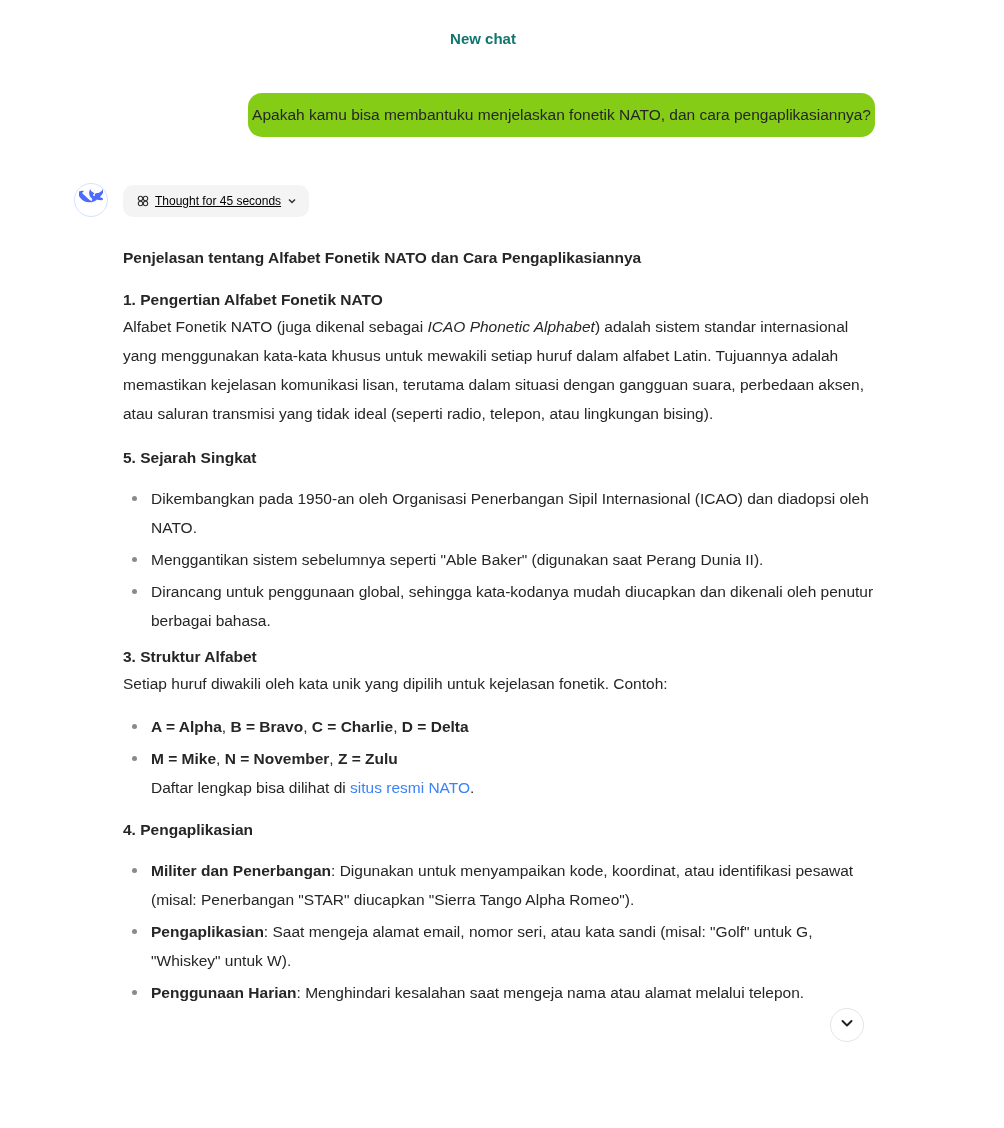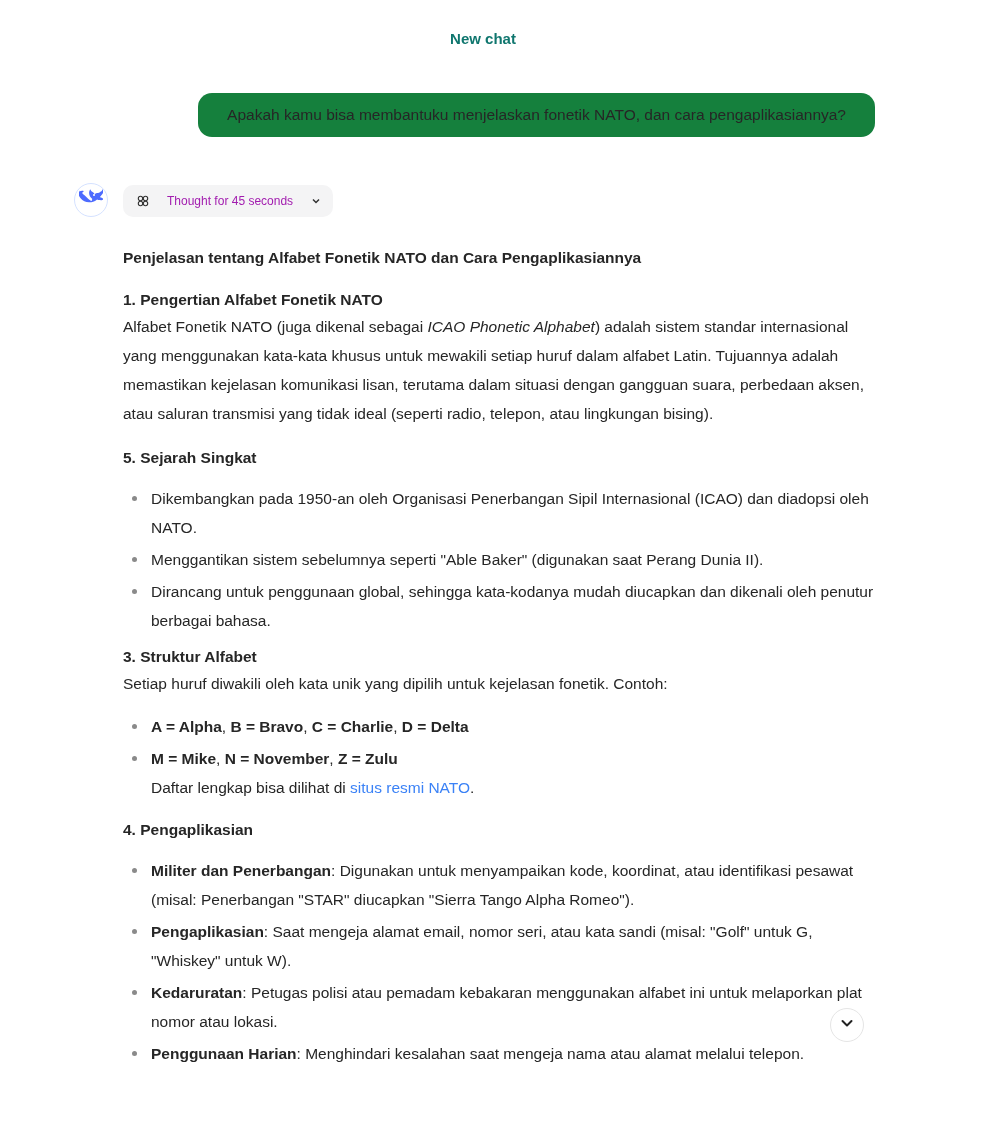--- a/index.html
+++ b/index.html
@@ -6,35 +6,36 @@
   html, body { width: 1004px; height: 1128px; background: #ffffff; overflow: hidden; }
   body { font-family: "Liberation Sans", "DejaVu Sans", sans-serif; color: #262626; position: relative; }
 
   .header-title {
     position: absolute; top: 30px; left: 0; width: 966px; text-align: center;
     font-size: 15px; font-weight: 600; color: #0f766e;
   }
 
   .user-bubble {
     position: absolute; top: 93px; right: 129px;
-    background: #15803d; border-radius: 14px;
-    padding: 11px 29px; font-size: 15.5px; color: #262626; line-height: 22px;
+    background: #84cc16; border-radius: 14px;
+    padding: 11px 4px; font-size: 15.5px; color: #262626; line-height: 22px;
   }
 
   .avatar {
     position: absolute; top: 183px; left: 74px; width: 34px; height: 34px;
     border-radius: 50%; border: 1px solid #d5e2ff; background: #fff;
     display: flex; align-items: center; justify-content: center;
   }
 
   .thought-btn {
     position: absolute; top: 185px; left: 123px; height: 32px;
     background: #f4f4f5; border-radius: 10px; padding: 0 12px 0 14px;
-    display: flex; align-items: center; gap: 18px; font-size: 12px; color: #a21caf;
+    display: flex; align-items: center; gap: 6px; font-size: 12px; color: #000000;
     cursor: pointer;
+    text-decoration: underline;
   }
   .thought-btn svg { display: block; }
 
   .answer {
     position: absolute; top: 246px; left: 123px; width: 755px;
     font-size: 15.5px; line-height: 29px; color: #262626;
   }
   .answer h2 { font-size: 15.5px; font-weight: 700; line-height: 24px; }
   .answer h3 { font-size: 15.5px; font-weight: 700; line-height: 24px; }
   .answer p { margin: 0; }
@@ -108,21 +109,20 @@
   <p>Setiap huruf diwakili oleh kata unik yang dipilih untuk kejelasan fonetik. Contoh:</p>
   <ul style="margin-top:14px">
     <li style="margin-bottom:3px"><b>A = Alpha</b><span>, </span><b>B = Bravo</b><span>, </span><b>C = Charlie</b><span>, </span><b>D = Delta</b></li>
     <li><b>M = Mike</b><span>, </span><b>N = November</b><span>, </span><b>Z = Zulu</b><br><span>Daftar lengkap bisa dilihat di </span><a href="#">situs resmi NATO</a><span>.</span></li>
   </ul>
 
   <h3 class="sec-title" style="margin-top:16px">4. Pengaplikasian</h3>
   <ul style="margin-top:14px">
     <li style="margin-bottom:3px"><b>Militer dan Penerbangan</b><span>: Digunakan untuk menyampaikan kode, koordinat, atau identifikasi pesawat (misal: Penerbangan "STAR" diucapkan "Sierra Tango Alpha Romeo").</span></li>
     <li style="margin-bottom:3px"><b>Pengaplikasian</b><span>: Saat mengeja alamat email, nomor seri, atau kata sandi (misal: "Golf" untuk G, "Whiskey" untuk W).</span></li>
-    <li style="margin-bottom:3px"><b>Kedaruratan</b><span>: Petugas polisi atau pemadam kebakaran menggunakan alfabet ini untuk melaporkan plat nomor atau lokasi.</span></li>
     <li><b>Penggunaan Harian</b><span>: Menghindari kesalahan saat mengeja nama atau alamat melalui telepon.</span></li>
   </ul>
 </div>
 
 <div class="scroll-down">
   <span>
     <svg width="16" height="16" viewBox="0 0 16 16" fill="none" stroke="#222" stroke-width="2" stroke-linecap="round" stroke-linejoin="round">
         <path d="M3.5 6l4.5 4.5L12.5 6"></path>
       </svg>
   </span>

